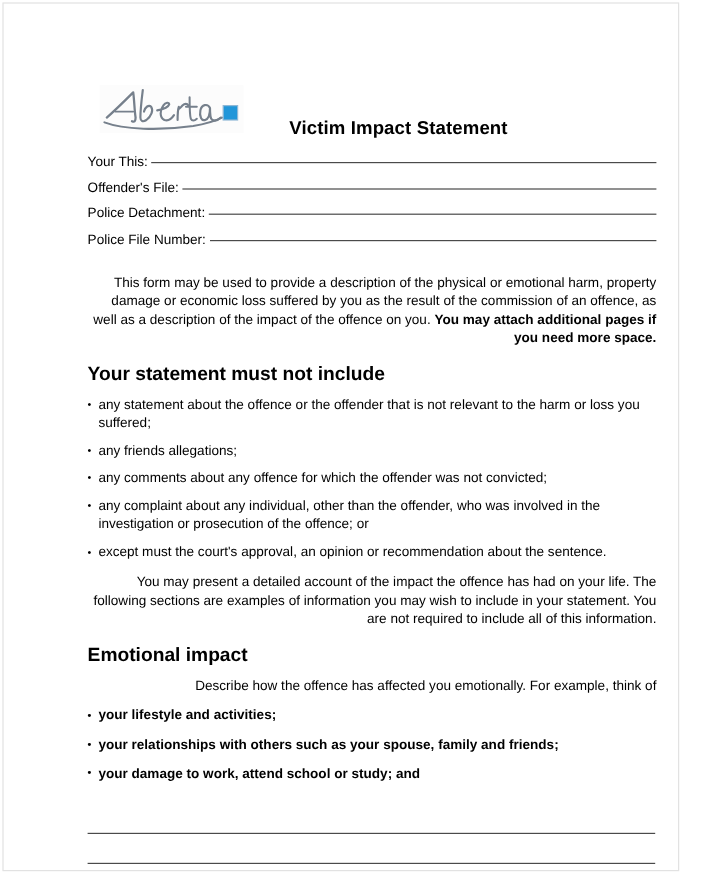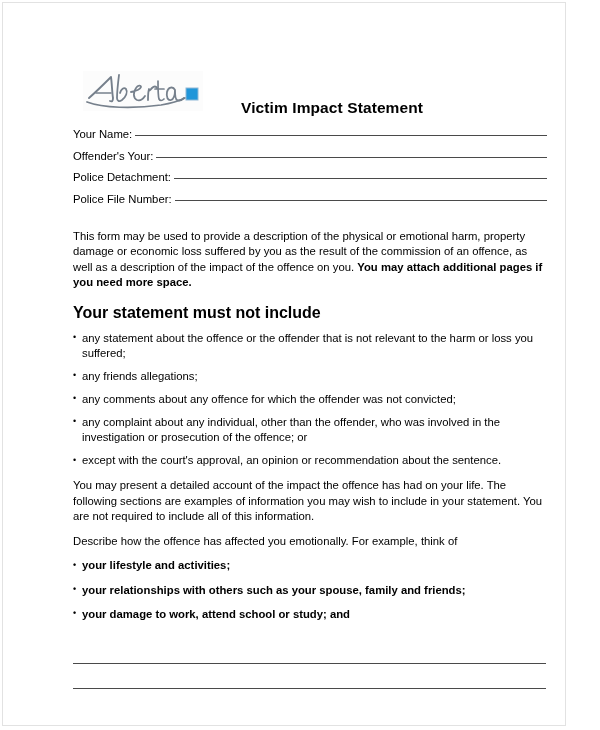--- a/index.html
+++ b/index.html
@@ -94,21 +94,21 @@
     right: 0;
     bottom: 2px;
     border-bottom: 1px solid #4a4a4a;
   }
 
   
   p.para {
     margin: 0 0 11px 0;
     font-size: 11.3px;
     line-height: 15.4px;
-    text-align: left;
+    text-align: right;
   }
   p.para.tight { margin-bottom: 9px; }
   .bold { font-weight: bold; }
   h2.section-heading {
     margin: 6px 0 11px 0;
     font-size: 16px;
     font-weight: bold;
     line-height: 15px;
   }
   h2.section-heading.spaced-top { margin-top: 14px; }
@@ -180,26 +180,26 @@
     </div>
 
     <div class="doc-title">Victim Impact Statement</div>
   </div>
 
   <div class="content">
 
     <div class="fields">
 
       <div class="field-row">
-        <span class="field-label">Your Name:</span>
-        <span class="field-line"></span>
-      </div>
-
-      <div class="field-row">
-        <span class="field-label">Offender's Your:</span>
+        <span class="field-label">Your This:</span>
+        <span class="field-line"></span>
+      </div>
+
+      <div class="field-row">
+        <span class="field-label">Offender's File:</span>
         <span class="field-line"></span>
       </div>
 
       <div class="field-row">
         <span class="field-label">Police Detachment:</span>
         <span class="field-line"></span>
       </div>
 
       <div class="field-row">
         <span class="field-label">Police File Number:</span>
@@ -212,25 +212,26 @@
       <span>This form may be used to provide a description of the physical or emotional harm, property damage or economic loss suffered by you as the result of the commission of an offence, as well as a description of the impact of the offence on you. </span><span class="bold">You may attach additional pages if you need more space.</span>
     </p>
 
     <h2 class="section-heading spaced-top">Your statement must not include</h2>
 
     <ul class="bullets">
       <li>any statement about the offence or the offender that is not relevant to the harm or loss you suffered;</li>
       <li>any friends allegations;</li>
       <li>any comments about any offence for which the offender was not convicted;</li>
       <li>any complaint about any individual, other than the offender, who was involved in the investigation or prosecution of the offence; or</li>
-      <li>except with the court's approval, an opinion or recommendation about the sentence.</li>
+      <li>except must the court's approval, an opinion or recommendation about the sentence.</li>
     </ul>
 
     <p class="para tight">You may present a detailed account of the impact the offence has had on your life. The following sections are examples of information you may wish to include in your statement. You are not required to include all of this information.</p>
 
+    <h2 class="section-heading spaced-top">Emotional impact</h2>
 
     <p class="para tight">Describe how the offence has affected you emotionally. For example, think of</p>
 
     <ul class="bullets compact">
       <li>your lifestyle and activities;</li>
       <li>your relationships with others such as your spouse, family and friends;</li>
       <li>your damage to work, attend school or study; and</li>
     </ul>
 
     <div class="write-lines">

